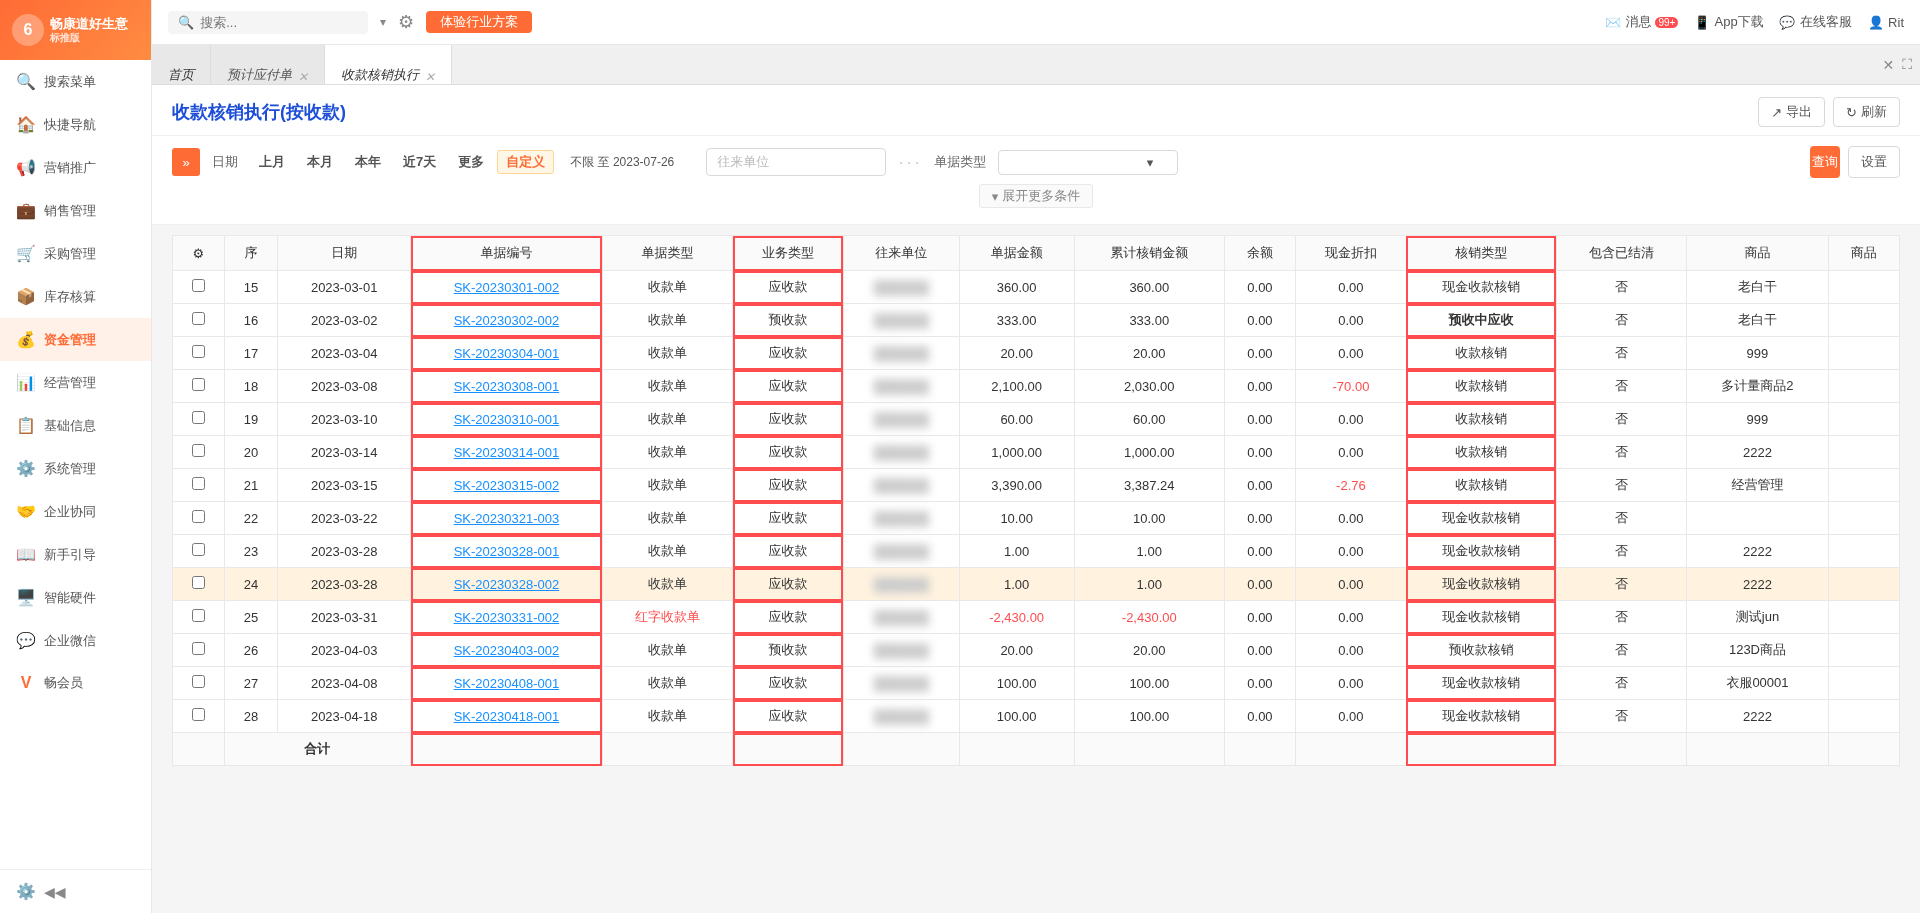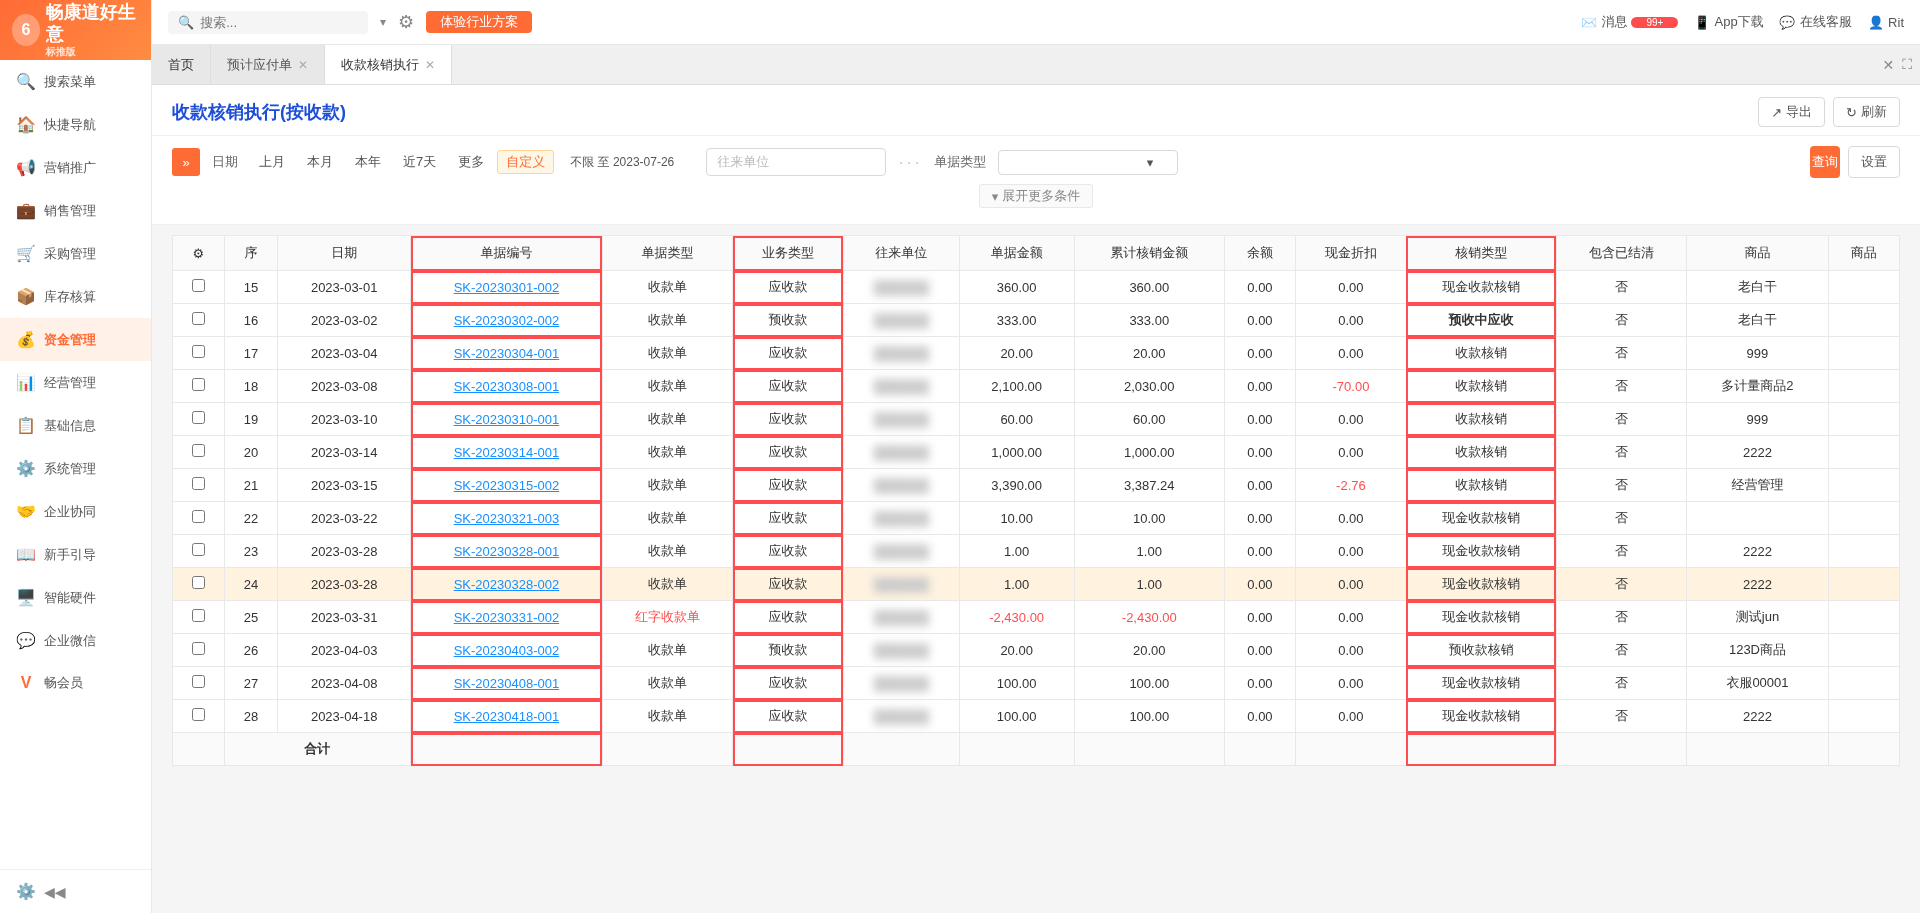--- a/index.html
+++ b/index.html
@@ -3,64 +3,64 @@
   <meta charset="utf-8">
   <style>
     * { box-sizing: border-box; margin: 0; padding: 0; font-family: 'Microsoft YaHei', Arial, sans-serif; font-size: 13px; }
     body { display: flex; height: 913px; overflow: hidden; background: #f5f5f5; }
 
     
     .sidebar { width: 152px; background: #fff; display: flex; flex-direction: column; border-right: 1px solid #e8e8e8; flex-shrink: 0; }
     .sidebar-logo { height: 60px; background: linear-gradient(135deg, #ff6b35, #ff8c42); display: flex; align-items: center; padding: 0 12px; color: #fff; font-size: 14px; font-weight: bold; gap: 6px; }
     .sidebar-logo-icon { width: 32px; height: 32px; background: rgba(255,255,255,0.3); border-radius: 50%; display: flex; align-items: center; justify-content: center; font-size: 16px; }
     .sidebar-logo-text { display: flex; flex-direction: column; line-height: 1.2; }
-    .sidebar-logo-text .main { font-size: 18px; }
+    .sidebar-logo-text .main { font-size: 13px; }
     .sidebar-logo-text .sub { font-size: 10px; opacity: 0.8; }
     .sidebar-item { display: flex; align-items: center; padding: 12px 16px; gap: 8px; cursor: pointer; color: #555; transition: background 0.2s; }
     .sidebar-item.active { background: #fff0e8; color: #ff6b35; font-weight: bold; }
     .sidebar-item .icon { font-size: 16px; width: 20px; text-align: center; }
     .sidebar-bottom { margin-top: auto; display: flex; align-items: center; padding: 12px 16px; gap: 8px; border-top: 1px solid #f0f0f0; }
 
     
     .main { flex: 1; display: flex; flex-direction: column; overflow: hidden; }
 
     
     .topbar { height: 45px; background: #fff; display: flex; align-items: center; padding: 0 16px; gap: 12px; border-bottom: 1px solid #e8e8e8; }
     .topbar-search { display: flex; align-items: center; background: #f5f5f5; border-radius: 4px; padding: 4px 10px; gap: 6px; min-width: 200px; }
     .topbar-search input { border: none; background: transparent; outline: none; font-size: 13px; color: #666; width: 150px; }
     .topbar-gear { font-size: 18px; color: #888; cursor: pointer; }
     .topbar-btn { background: #ff6b35; color: #fff; border: none; border-radius: 4px; padding: 2px 14px; cursor: pointer; font-size: 13px; }
     .topbar-spacer { flex: 1; }
     .topbar-actions { display: flex; align-items: center; gap: 16px; color: #555; }
     .topbar-actions .action-item { display: flex; align-items: center; gap: 4px; cursor: pointer; font-size: 13px; }
-    .badge { background: #ff4d4f; color: #fff; border-radius: 10px; padding: 0 15px; font-size: 10px; min-width: 18px; text-align: center; }
+    .badge { background: #ff4d4f; color: #fff; border-radius: 10px; padding: 0 3px; font-size: 10px; min-width: 18px; text-align: center; }
 
     
     .tabs { height: 40px; background: #f0f0f0; display: flex; align-items: stretch; border-bottom: 1px solid #ddd; }
-    .tab { display: flex; align-items: center; padding: 0 16px; gap: 6px; cursor: pointer; color: #555; background: #e8e8e8; border-right: 1px solid #ddd; font-size: 13px; }
+    .tab { display: flex; align-items: flex-end; padding: 0 16px; gap: 6px; cursor: pointer; color: #555; background: #e8e8e8; border-right: 1px solid #ddd; font-size: 13px; font-style: italic; }
     .tab.active { background: #fff; color: #333; }
     .tab .close-icon { font-size: 12px; color: #aaa; cursor: pointer; }
     .tab.home { color: #333; }
     .tabs-spacer { flex: 1; background: #f0f0f0; }
     .tabs-controls { display: flex; align-items: center; padding: 0 8px; background: #f0f0f0; gap: 8px; }
     .tabs-controls .icon { font-size: 14px; color: #888; cursor: pointer; }
 
     
     .page-header { padding: 12px 20px 8px; background: #fff; display: flex; align-items: center; justify-content: space-between; border-bottom: 1px solid #f0f0f0; }
     .page-title { font-size: 18px; font-weight: bold; color: #1d4ed8; }
     .page-actions { display: flex; gap: 8px; }
     .page-actions .btn { display: flex; align-items: center; gap: 4px; padding: 5px 12px; border-radius: 4px; cursor: pointer; font-size: 13px; border: 1px solid #d9d9d9; background: #fff; color: #555; }
 
     
     .filter-bar { padding: 10px 20px; background: #fff; border-bottom: 1px solid #f0f0f0; }
     .filter-row { display: flex; align-items: center; gap: 12px; flex-wrap: wrap; }
     .filter-expand-btn { width: 28px; height: 28px; background: #ff6b35; border-radius: 3px; display: flex; align-items: center; justify-content: center; cursor: pointer; color: #fff; font-size: 14px; }
     .filter-label { color: #666; font-size: 13px; }
     .filter-date-btns { display: flex; gap: 4px; }
-    .filter-date-btn { padding: 2px 8px; border-radius: 3px; cursor: pointer; color: #555; font-size: 13px; border: 1px solid transparent; }
+    .filter-date-btn { padding: 2px 8px; border-radius: 3px; cursor: pointer; color: #555; font-size: 13px; border: 1px solid transparent; font-weight: bold; }
     .filter-date-btn.custom { background: #fff7e6; color: #ff6b35; border: 1px solid #ffd591; border-radius: 3px; padding: 2px 8px; }
     .filter-date-range { color: #555; font-size: 12px; margin-left: 4px; }
     .filter-input { border: 1px solid #d9d9d9; border-radius: 4px; padding: 4px 10px; font-size: 13px; color: #999; background: #fff; min-width: 180px; cursor: pointer; display: flex; align-items: center; gap: 4px; }
     .filter-dots { color: #ccc; font-size: 18px; letter-spacing: 2px; }
     .filter-select { border: 1px solid #d9d9d9; border-radius: 4px; padding: 4px 24px 4px 10px; font-size: 13px; color: #555; background: #fff; min-width: 180px; cursor: pointer; display: flex; align-items: center; justify-content: space-between; }
     .filter-query-btn { background: #ff6b35; color: #fff; border: none; border-radius: 4px; padding: 6px 2px; cursor: pointer; font-size: 13px; }
     .filter-setting-btn { background: #fff; color: #555; border: 1px solid #d9d9d9; border-radius: 4px; padding: 6px 12px; cursor: pointer; font-size: 13px; }
     .expand-more-row { display: flex; justify-content: center; padding: 6px 0; }
     .expand-more-btn { display: flex; align-items: center; gap: 4px; color: #888; font-size: 12px; cursor: pointer; border: 1px solid #e8e8e8; border-radius: 3px; padding: 2px 12px; background: #fafafa; }
 

